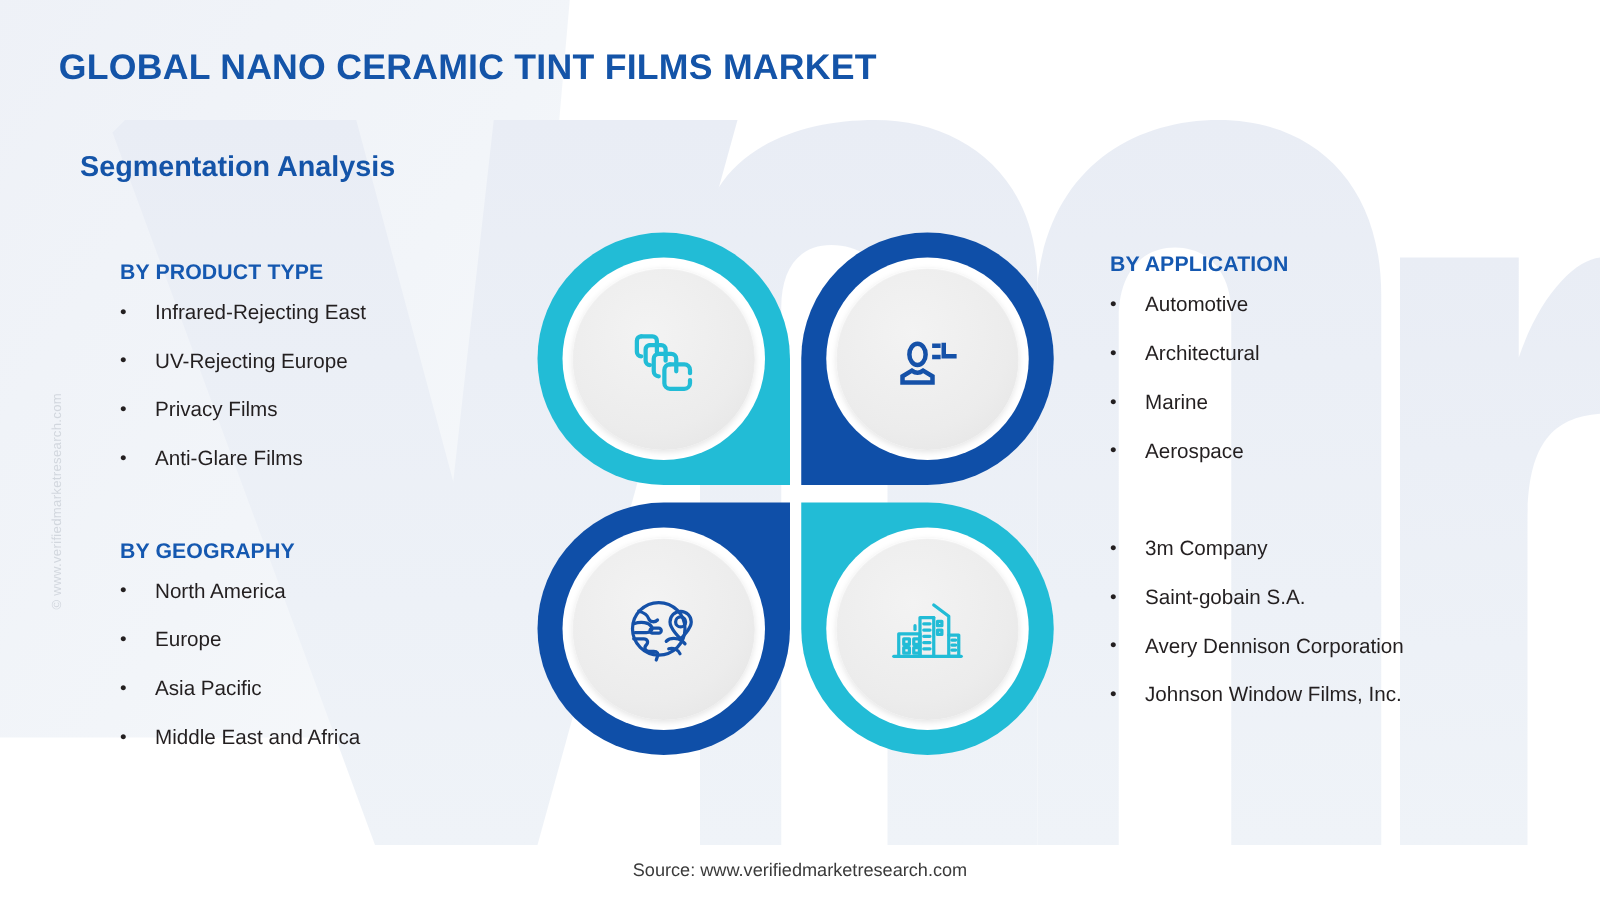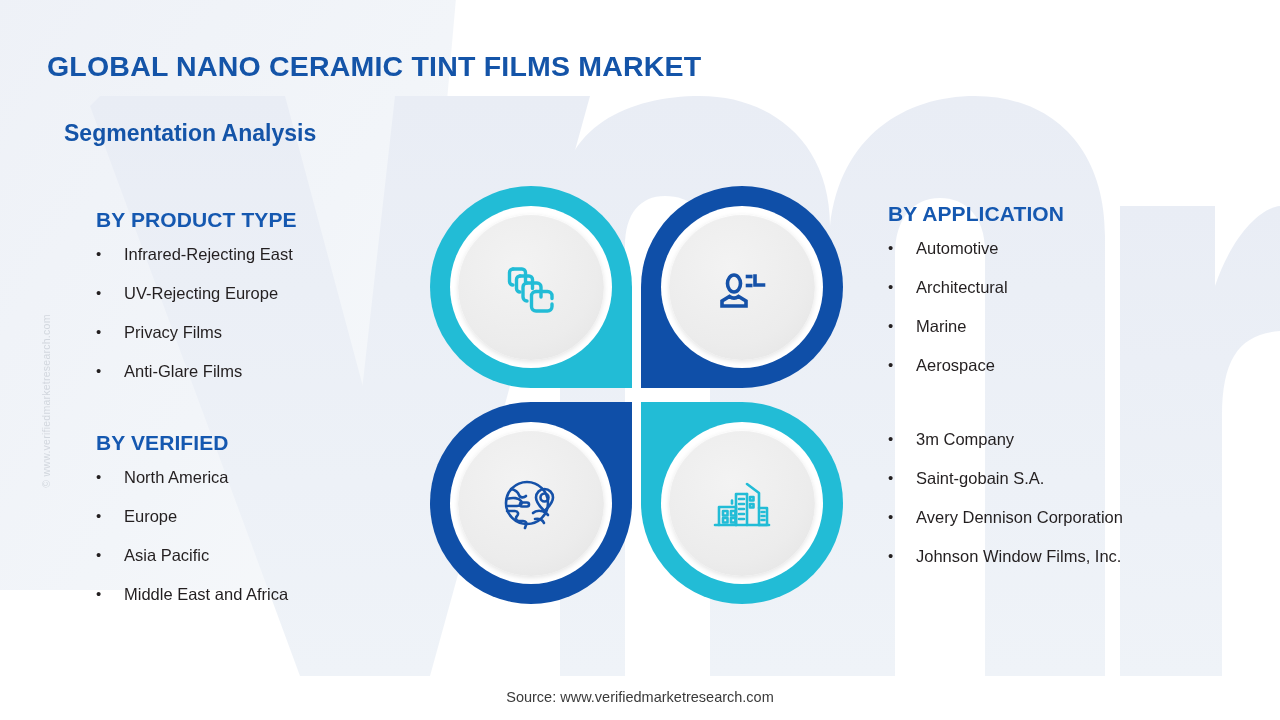--- a/index.html
+++ b/index.html
@@ -34,21 +34,21 @@
     left: -40px; top: 0;
     width: 470px; height: 590px;
     background: linear-gradient(120deg, #eef1f7 0%, #f2f5f9 60%, #f7f9fb 100%);
     transform: skewX(-5deg);
     z-index: 0;
   }
 
   
   .header {
     position: absolute;
-    left: 0; top: 12px; right: 0;
+    left: 0; top: 0; right: 0;
     height: 100px;
     z-index: 6;
   }
   .title {
     position: absolute;
     left: 47px; top: 38px;
     font-size: 28.5px;
     font-weight: bold;
     letter-spacing: 0.2px;
     color: #1454a8;
@@ -118,21 +118,21 @@
     z-index: 5;
   }
   .col-left  { left: 96px;  width: 330px; }
   .col-right { left: 888px; width: 370px; }
   .row-top    { top: 208px; }
   .row-bottom { top: 431px; }
   .col-right.row-top    { top: 202px; }
   .col-right.row-bottom { top: 431px; }
 
   .cat-heading {
-    font-size: 21px;
+    font-size: 17px;
     font-weight: bold;
     color: #1558b0;
     letter-spacing: 0.1px;
     margin-bottom: 14px;
     white-space: nowrap;
   }
   .cat-list { list-style: none; }
   .cat-item {
     display: flex;
     align-items: flex-start;
@@ -258,21 +258,21 @@
         <span>Privacy Films</span>
       </li>
       <li class="cat-item">
         <span class="bullet">•</span>
         <span>Anti-Glare Films</span>
       </li>
     </ul>
   </div>
 
   <div class="col col-left row-bottom">
-    <div class="cat-heading">BY VERIFIED</div>
+    <div class="cat-heading">BY GEOGRAPHY</div>
     <ul class="cat-list">
       <li class="cat-item">
         <span class="bullet">•</span>
         <span>North America</span>
       </li>
       <li class="cat-item">
         <span class="bullet">•</span>
         <span>Europe</span>
       </li>
       <li class="cat-item">

